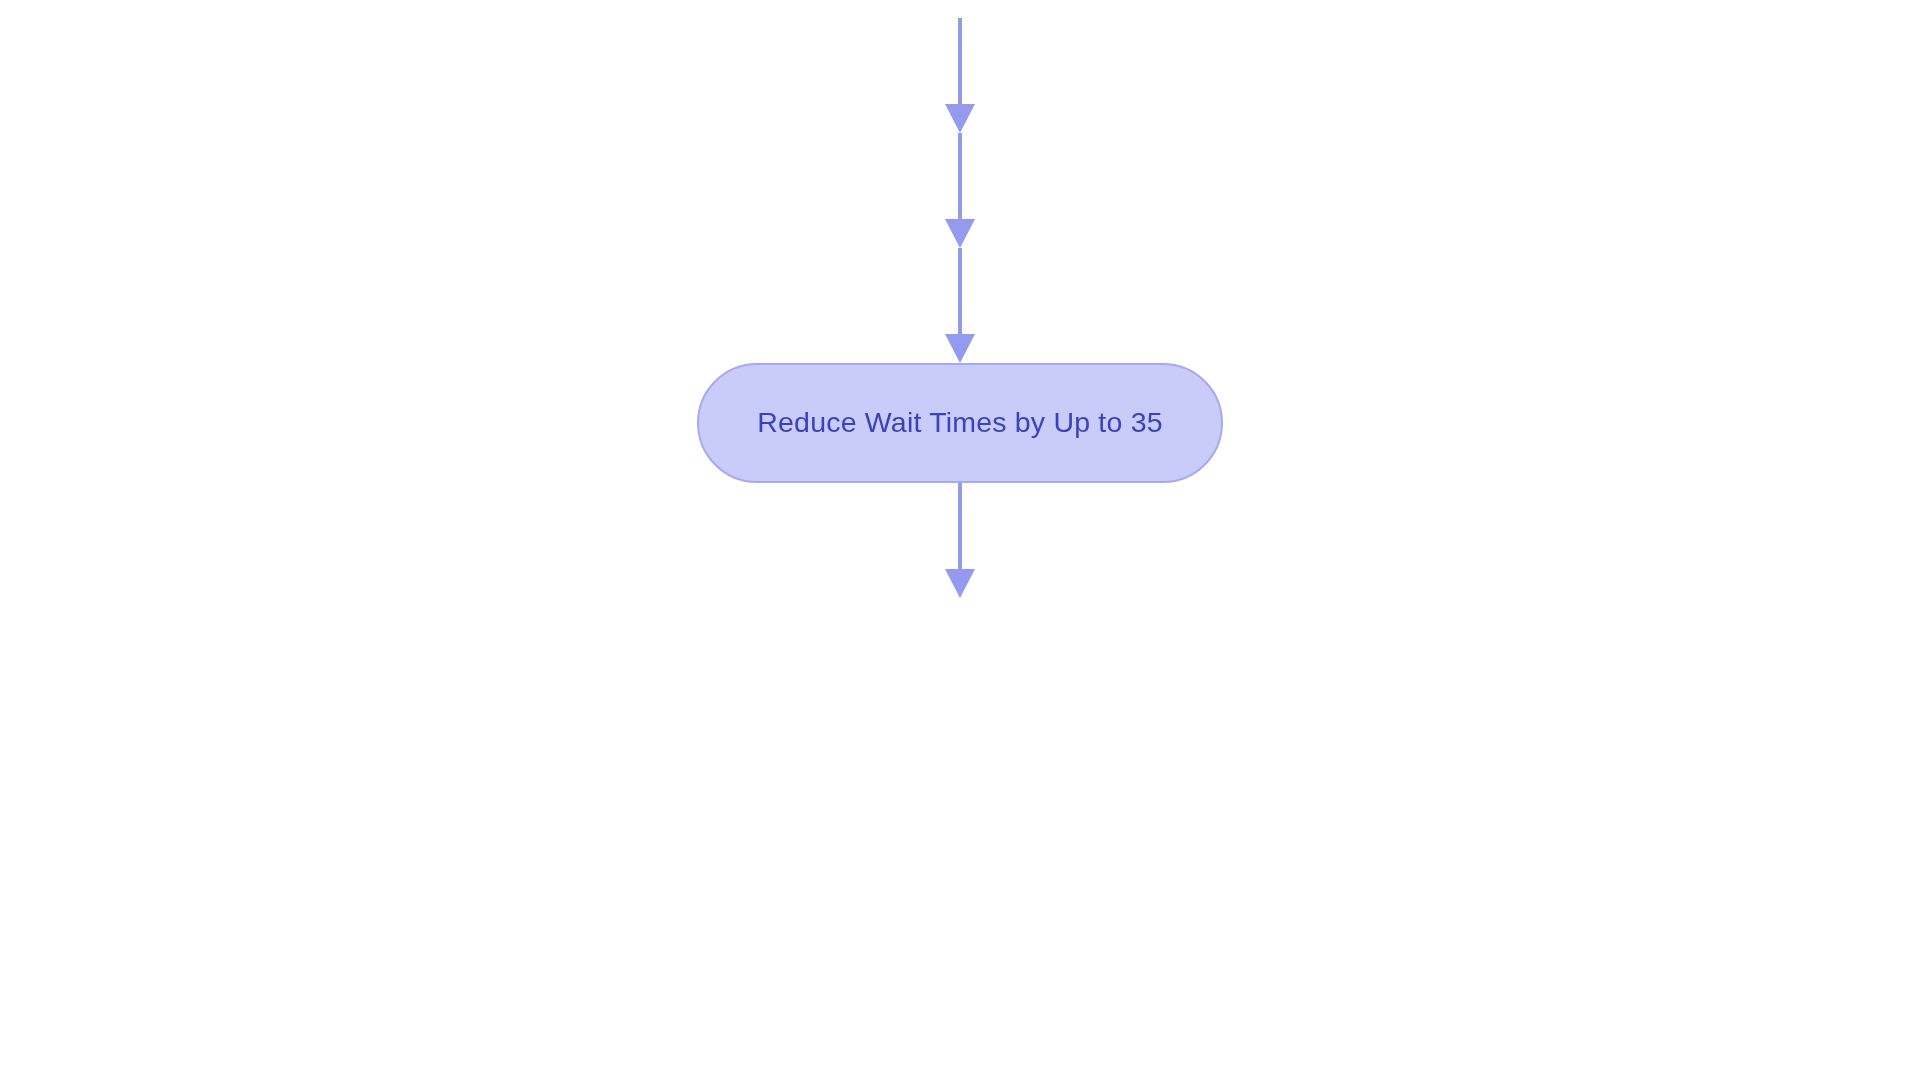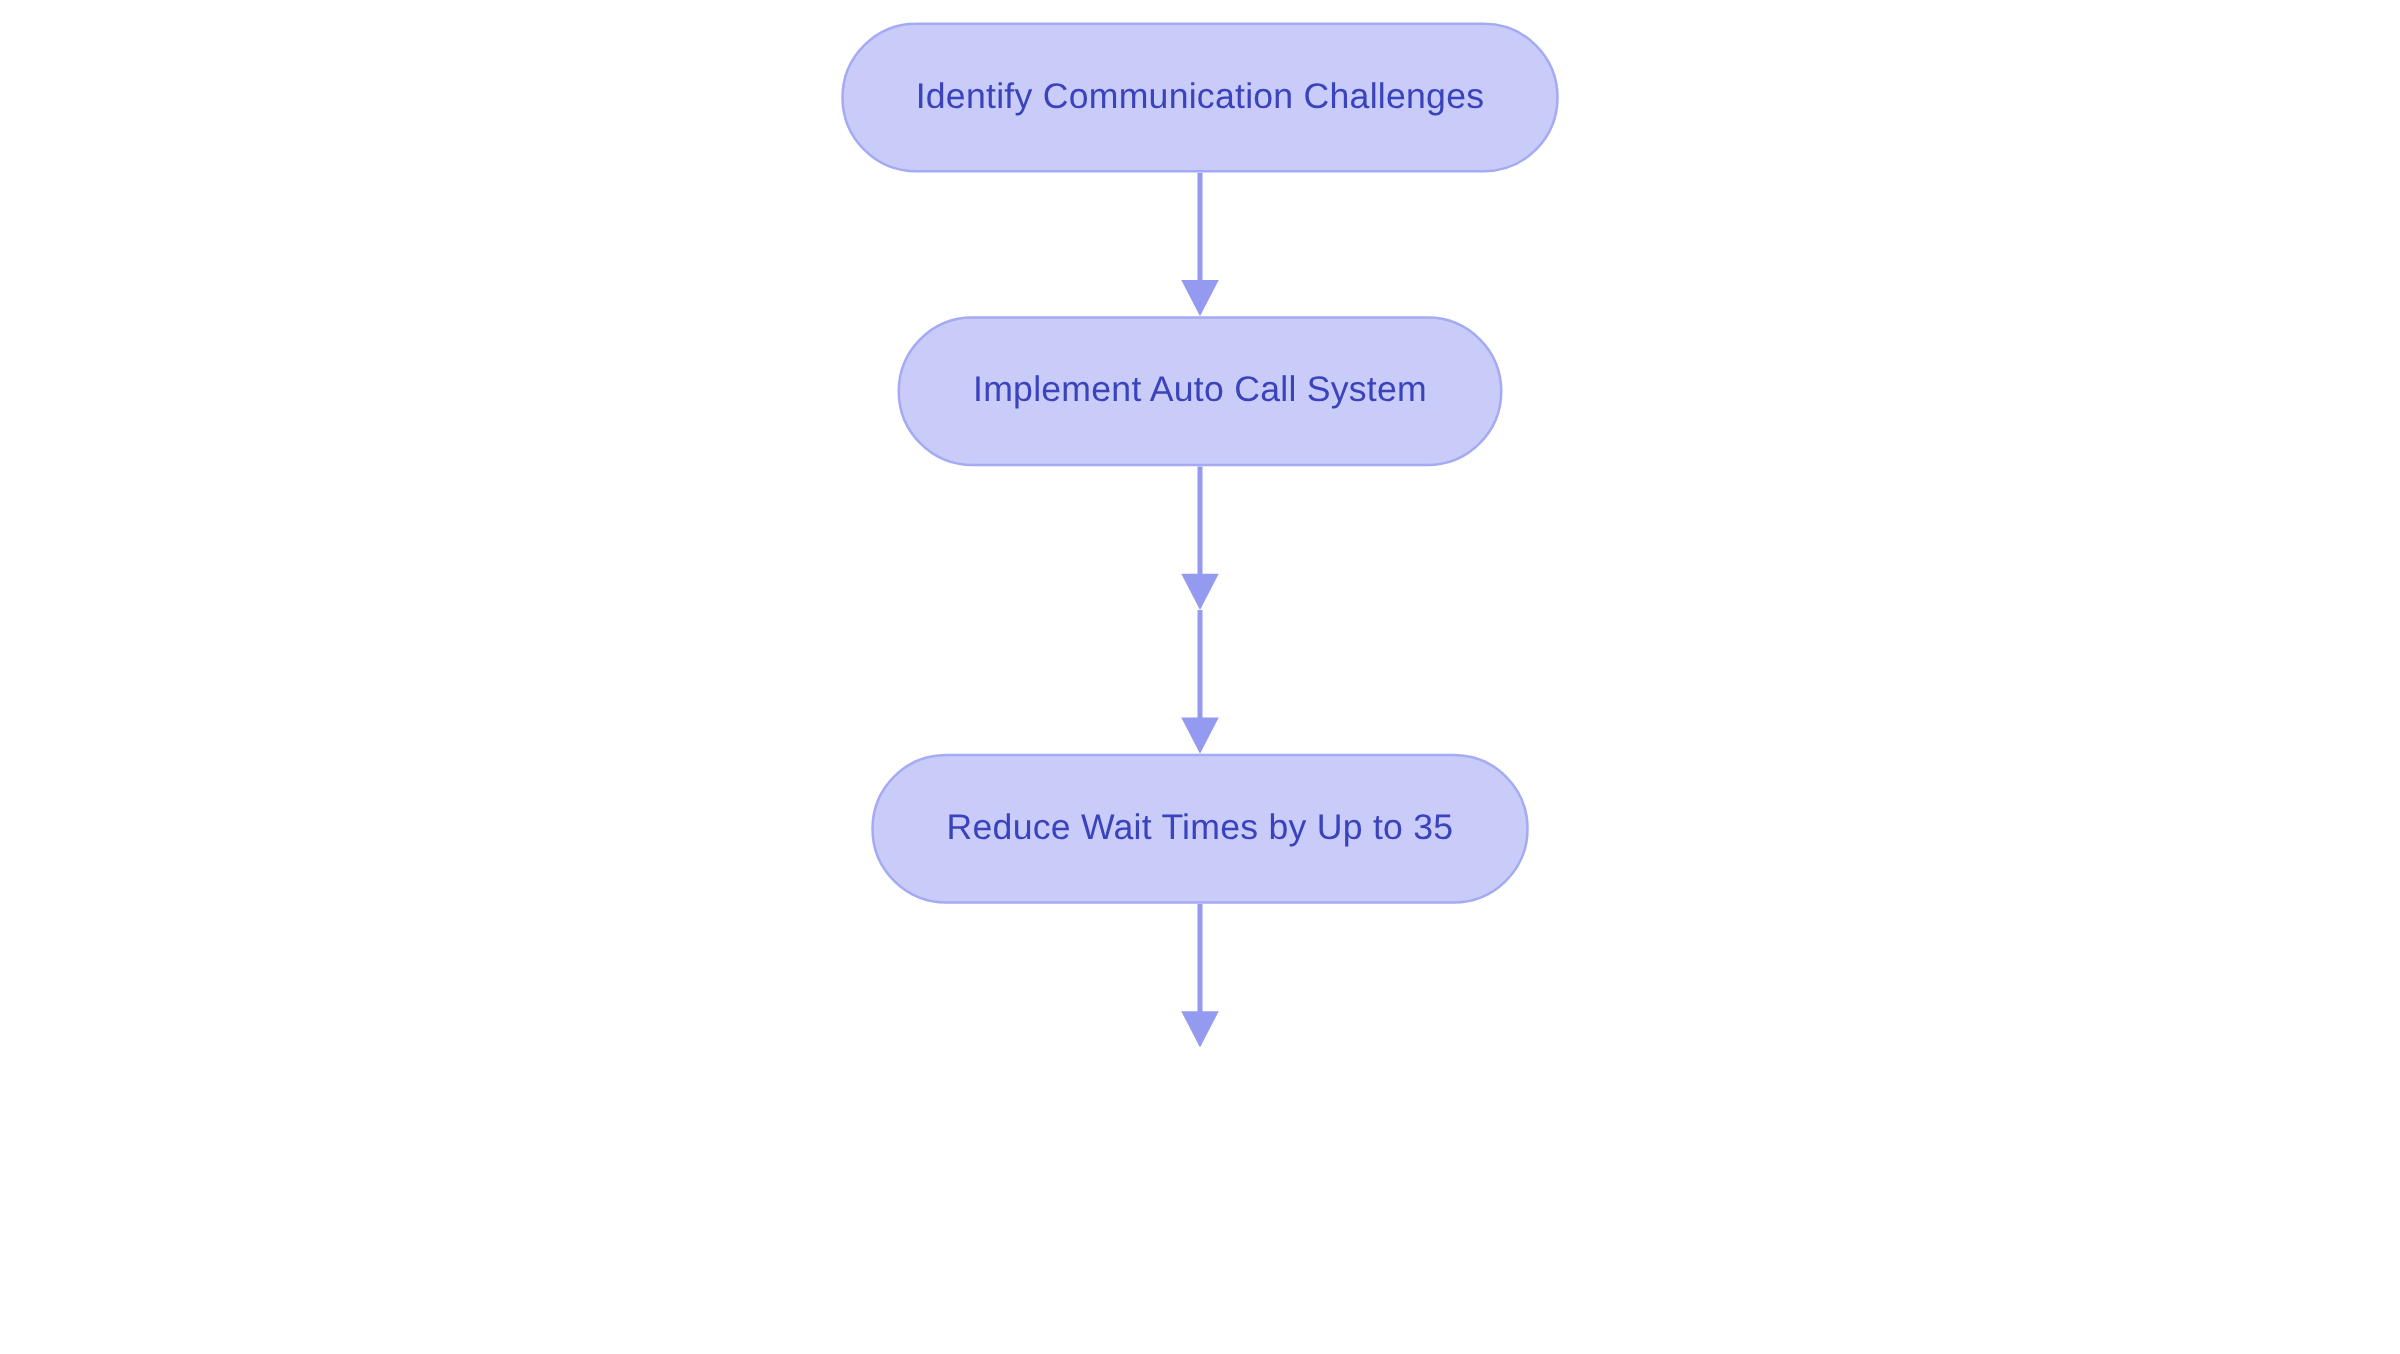--- a/index.html
+++ b/index.html
@@ -54,32 +54,26 @@
   }
   .arrow polygon {
     fill: var(--arrow, #939af0);
   }
 </style>
 </head>
 <body>
 
 <div class="canvas">
 
-  <div class="node">
-    <span>Identify Communication Challenges</span>
-  </div>
 
   <svg class="arrow" viewBox="0 0 34 115" aria-hidden="true">
     <line x1="17" y1="0" x2="17" y2="88"></line>
     <polygon points="2,86 32,86 17,115"></polygon>
   </svg>
 
-  <div class="node">
-    <span>Implement Auto Call System</span>
-  </div>
 
   <svg class="arrow" viewBox="0 0 34 115" aria-hidden="true">
     <line x1="17" y1="0" x2="17" y2="88"></line>
     <polygon points="2,86 32,86 17,115"></polygon>
   </svg>
 
 
   <svg class="arrow" viewBox="0 0 34 115" aria-hidden="true">
     <line x1="17" y1="0" x2="17" y2="88"></line>
     <polygon points="2,86 32,86 17,115"></polygon>

